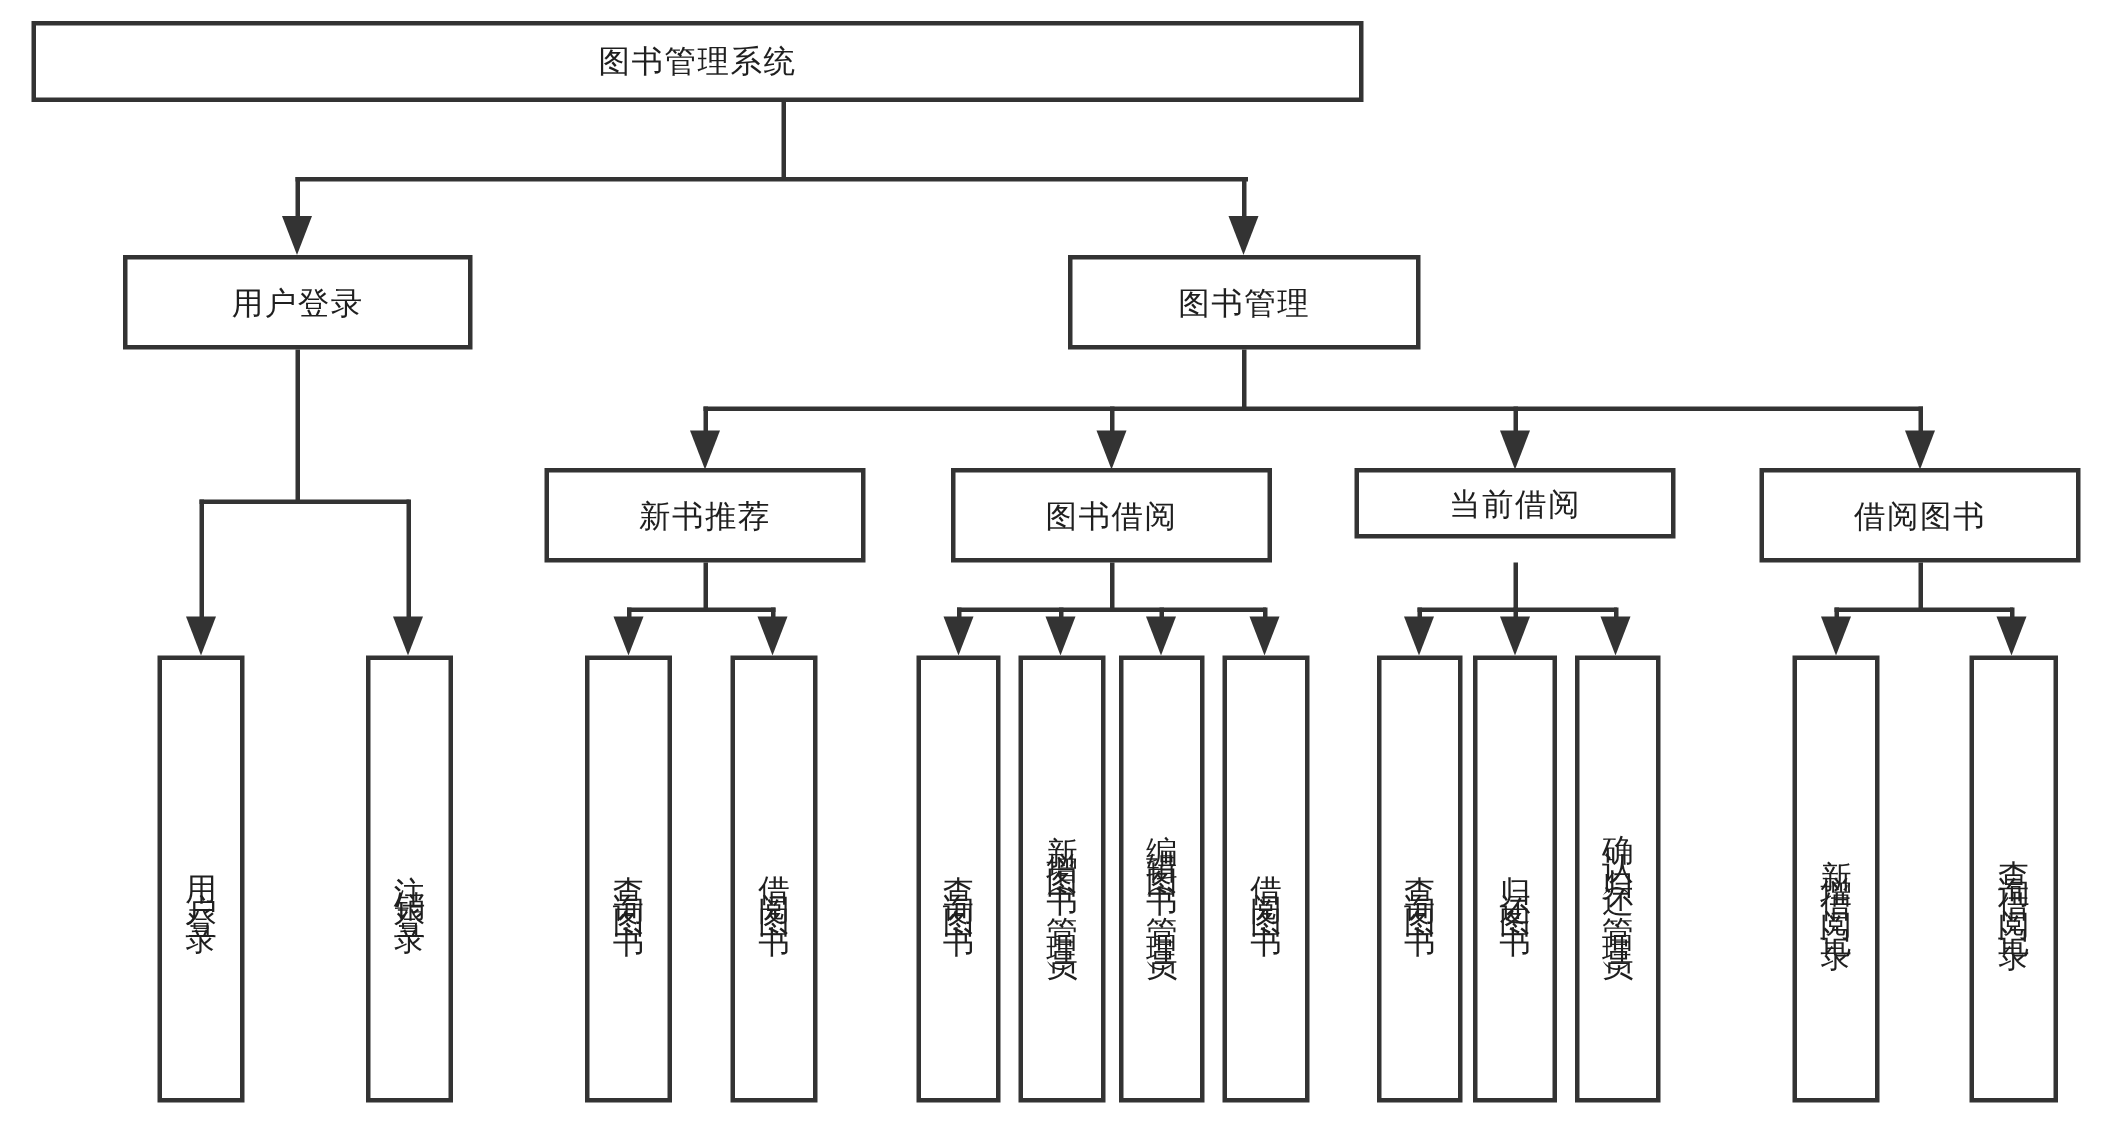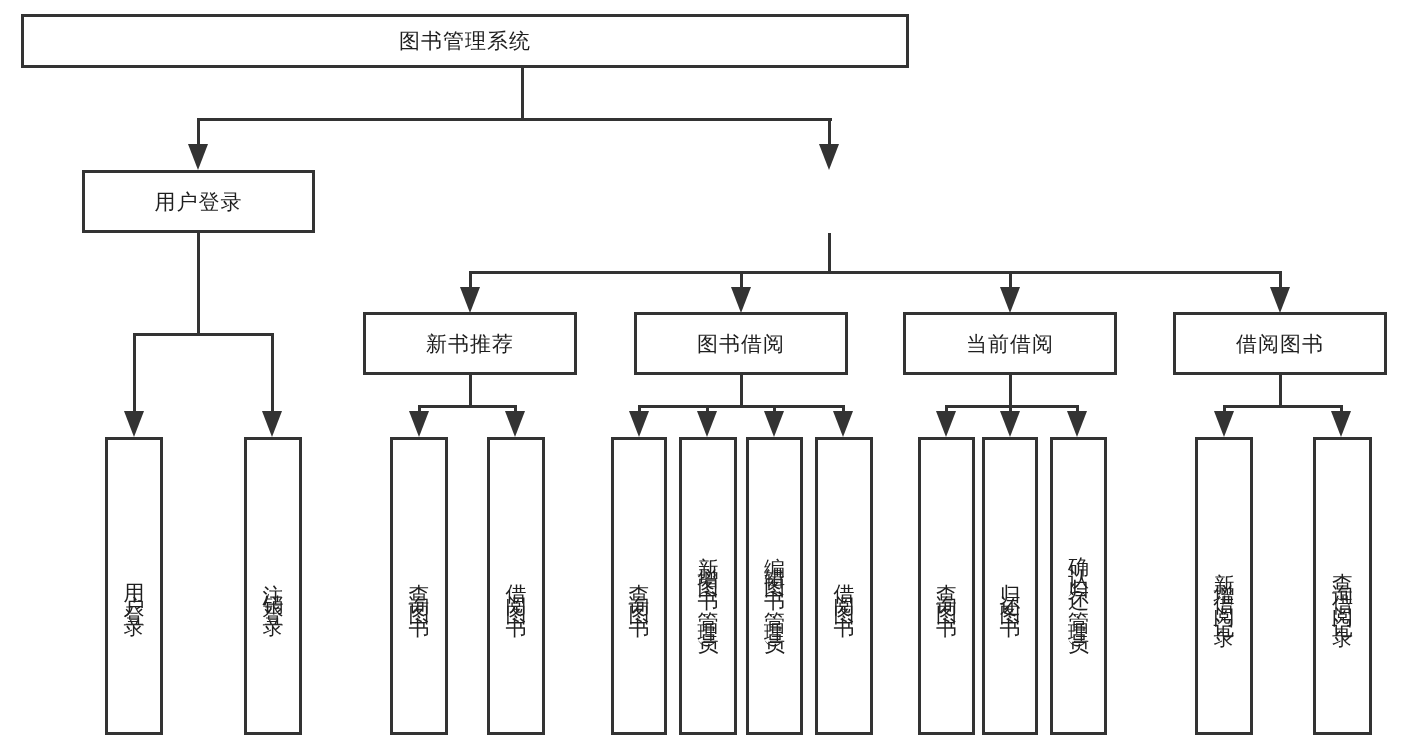--- a/index.html
+++ b/index.html
@@ -57,20 +57,23 @@
   <div class="vline" style="left:521px;top:68px;height:52px;"></div>
   <div class="hline" style="left:197px;top:118px;width:635px;"></div>
   <div class="vline" style="left:197px;top:118px;height:30px;"></div>
   <div class="arrow" style="left:188px;top:144px;"></div>
   <div class="vline" style="left:828px;top:118px;height:30px;"></div>
   <div class="arrow" style="left:819px;top:144px;"></div>
 
   <div class="box" style="left:82px;top:170px;width:233px;height:63px;">
     <span>用户登录</span>
   </div>
+  <div class="box" style="left:712px;top:170px;width:235px;height:63px;">
+    <span>图书管理</span>
+  </div>
 
   <div class="vline" style="left:197px;top:233px;height:102px;"></div>
   <div class="hline" style="left:133px;top:333px;width:140px;"></div>
   <div class="vline" style="left:133px;top:333px;height:80px;"></div>
   <div class="arrow" style="left:124px;top:411px;"></div>
   <div class="vline" style="left:271px;top:333px;height:80px;"></div>
   <div class="arrow" style="left:262px;top:411px;"></div>
 
   <div class="vline" style="left:828px;top:233px;height:40px;"></div>
   <div class="hline" style="left:469px;top:271px;width:813px;"></div>
@@ -82,21 +85,21 @@
   <div class="arrow" style="left:1000px;top:287px;"></div>
   <div class="vline" style="left:1279px;top:271px;height:18px;"></div>
   <div class="arrow" style="left:1270px;top:287px;"></div>
 
   <div class="box" style="left:363px;top:312px;width:214px;height:63px;">
     <span>新书推荐</span>
   </div>
   <div class="box" style="left:634px;top:312px;width:214px;height:63px;">
     <span>图书借阅</span>
   </div>
-  <div class="box" style="left:903px;top:312px;width:214px;height:63px;">
+  <div class="box" style="left:903px;top:312px;width:214px;height:47px;">
     <span>当前借阅</span>
   </div>
   <div class="box" style="left:1173px;top:312px;width:214px;height:63px;">
     <span>借阅图书</span>
   </div>
 
   <div class="vline" style="left:469px;top:375px;height:33px;"></div>
   <div class="hline" style="left:418px;top:405px;width:99px;"></div>
   <div class="vline" style="left:418px;top:405px;height:8px;"></div>
   <div class="arrow" style="left:409px;top:411px;"></div>

